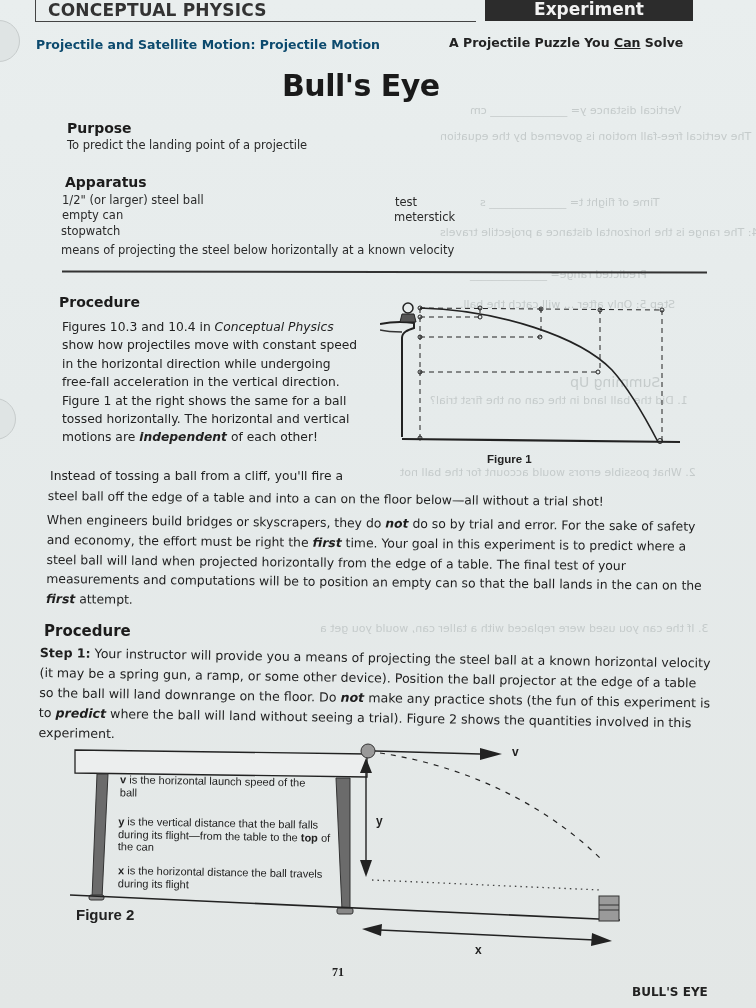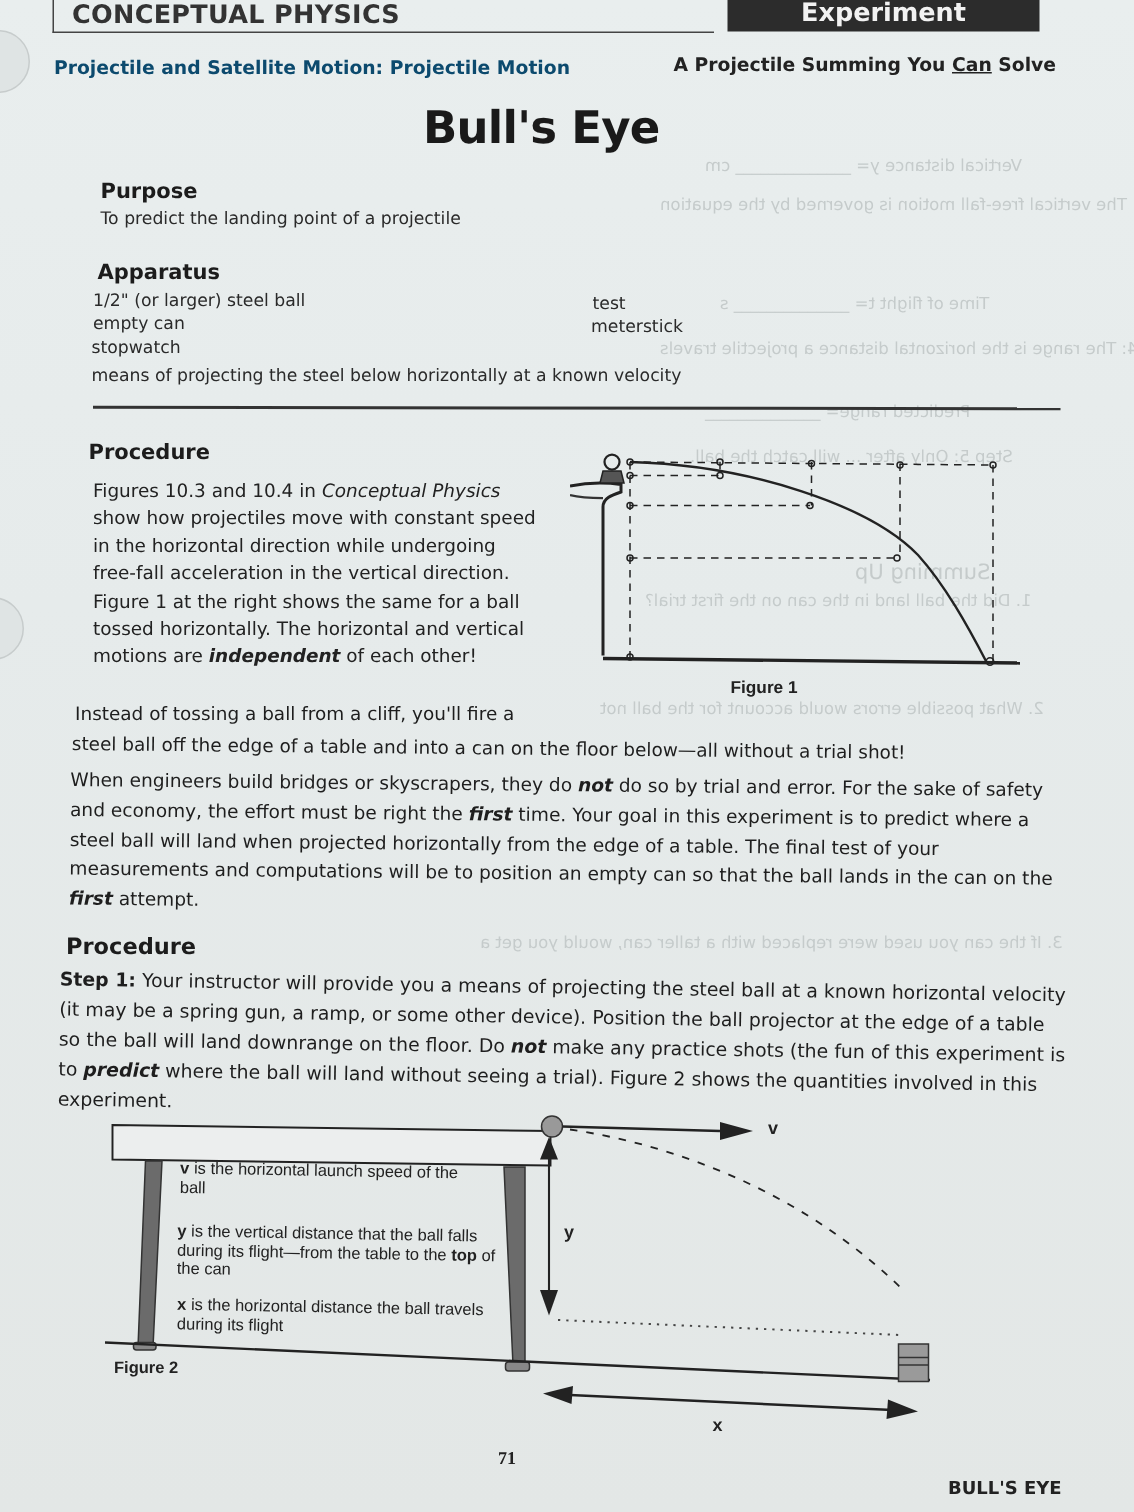--- a/index.html
+++ b/index.html
@@ -54,21 +54,21 @@
 
 <div class="abs hole"></div>
 <div class="abs hole2"></div>
 
 <div class="abs header-box"></div>
 <div class="abs header-title">CONCEPTUAL PHYSICS</div>
 <div class="abs exp-box"></div>
 <div class="abs exp-label">Experiment</div>
 
 <div class="abs unit-title">Projectile and Satellite Motion: Projectile Motion</div>
-<div class="abs subtitle"><span>A Projectile Summing You </span><u>Can</u><span> Solve</span></div>
+<div class="abs subtitle"><span>A Projectile Puzzle You </span><u>Can</u><span> Solve</span></div>
 
 <div class="abs main-title">Bull's Eye</div>
 
 <div class="abs h2" style="left:67px;top:120px;">Purpose</div>
 <div class="abs body-sm" style="left:67px;top:138px;">To predict the landing point of a projectile</div>
 
 <div class="abs h2" style="left:65px;top:174px;">Apparatus</div>
 <div class="abs body-sm" style="left:62px;top:193px;">1/2" (or larger) steel ball</div>
 <div class="abs body-sm" style="left:62px;top:208px;">empty can</div>
 <div class="abs body-sm" style="left:61px;top:224px;">stopwatch</div>
@@ -160,19 +160,19 @@
 
   <line x1="320" y1="190" x2="535" y2="200" stroke="#222" stroke-width="1.6"></line>
   <path d="M322,184 L302,189 L321,196 Z" fill="#222"></path>
   <path d="M532,193 L552,201 L531,206 Z" fill="#222"></path>
 </svg>
 
 <div class="abs fig2-text" style="left:120px;top:775px;width:200px;transform:rotate(1deg);"><b>v</b><span> is the horizontal launch speed of the ball</span></div>
 <div class="abs fig2-text" style="left:118px;top:817px;width:215px;transform:rotate(1deg);"><b>y</b><span> is the vertical distance that the ball falls during its flight—from the table to the </span><b>top</b><span> of the can</span></div>
 <div class="abs fig2-text" style="left:118px;top:866px;width:210px;transform:rotate(1deg);"><b>x</b><span> is the horizontal distance the ball travels during its flight</span></div>
 
-<div class="abs fig-caption" style="left:76px;top:906px;font-size:11px;">Figure 2</div>
+<div class="abs fig-caption" style="left:76px;top:906px;font-size:15px;">Figure 2</div>
 <div class="abs fig-caption" style="left:512px;top:745px;font-size:12px;">v</div>
 <div class="abs fig-caption" style="left:376px;top:814px;font-size:12px;">y</div>
 <div class="abs fig-caption" style="left:475px;top:943px;font-size:12px;">x</div>
 
 <div class="abs" style="left:332px;top:965px;font-size:12px;font-weight:bold;color:#222;font-family:Liberation Serif, serif;">71</div>
 <div class="abs" style="left:632px;top:985px;font-size:12px;font-weight:bold;color:#222;">BULL'S EYE</div>
 
 </body></html>

